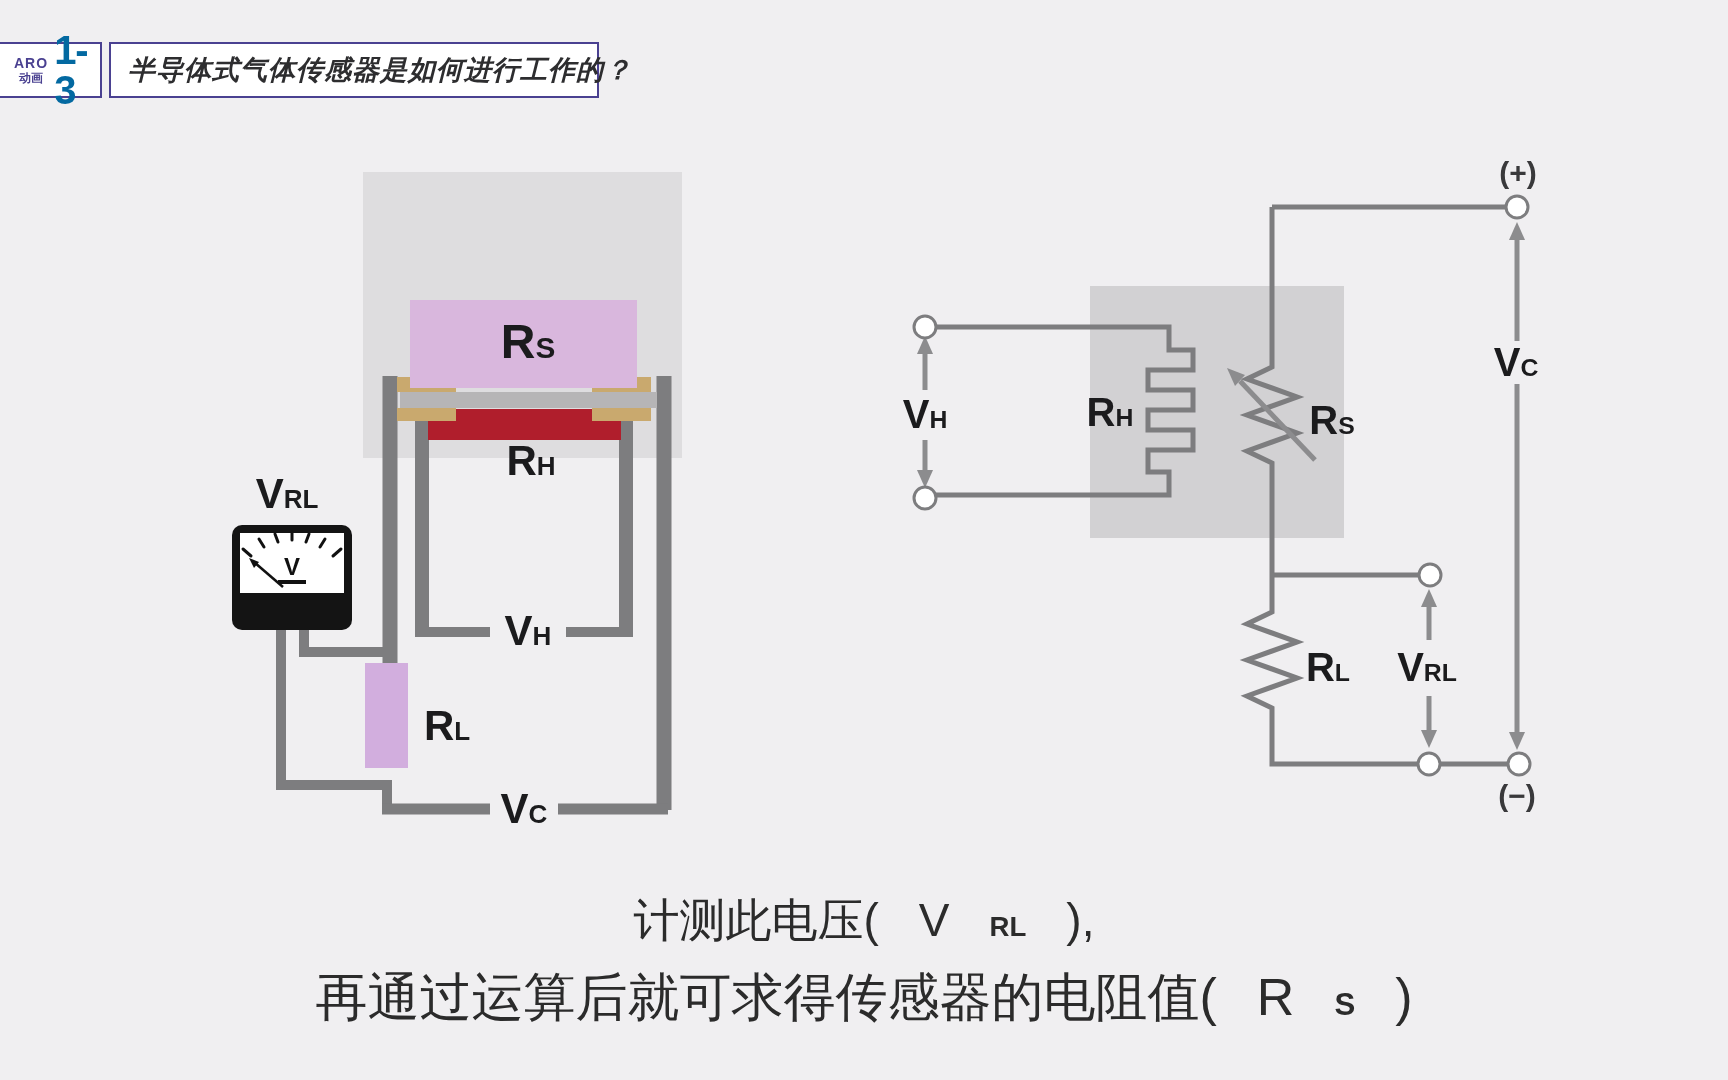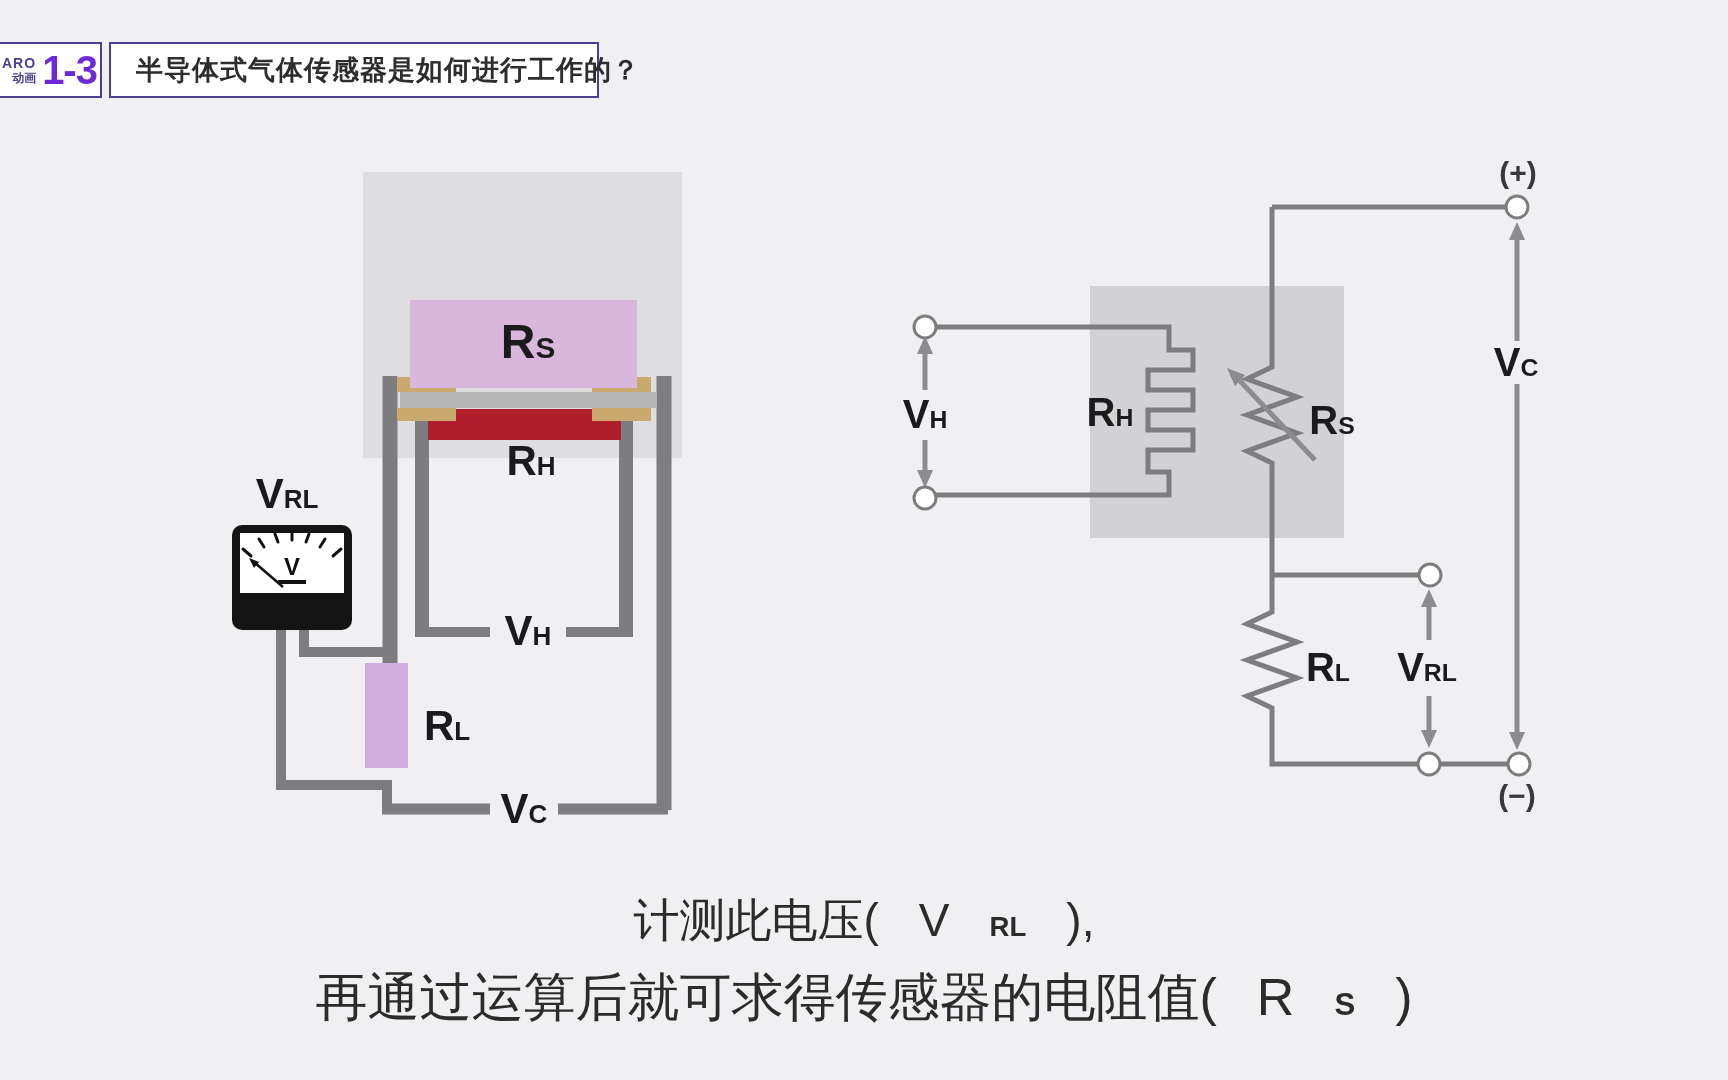--- a/index.html
+++ b/index.html
@@ -8,25 +8,25 @@
     background:#f0eff1;
     font-family:"Liberation Sans","DejaVu Sans",sans-serif;
   }
   .abs{position:absolute;}
   
   .hdr-box{
     position:absolute;background:#ffffff;border:2px solid #4a4191;
     box-sizing:border-box;display:flex;align-items:center;
   }
   #logo-box{left:-10px;top:42px;width:112px;height:56px;padding-left:10px;}
-  .logo-col{display:flex;flex-direction:column;align-items:flex-end;line-height:1;color:#4a4191;font-weight:bold;}
+  .logo-col{display:flex;flex-direction:column;align-items:center;line-height:1;color:#4a4191;font-weight:bold;margin-left:12px;}
   .logo-aro{font-size:14px;letter-spacing:1px;}
   .logo-cn{font-size:12px;margin-top:2px;}
-  .lesson-num{color:#6d28d9;font-weight:bold;font-size:40px;line-height:1;margin-left:6px;letter-spacing:-1px;}
-  #title-box{left:109px;top:42px;width:490px;height:56px;padding-left:25px;}
+  .lesson-num{color:#0369a1;font-weight:bold;font-size:40px;line-height:1;margin-left:6px;letter-spacing:-1px;}
+  #title-box{left:109px;top:42px;width:490px;height:56px;padding-left:17px;font-style:italic;}
   .hdr-title{font-size:27px;font-weight:bold;color:#2d2d2f;letter-spacing:1px;white-space:nowrap;}
   
   .lbl{
     position:absolute;transform:translate(-50%,-50%);
     color:#1b1b1d;font-weight:bold;white-space:nowrap;line-height:1;
     display:flex;align-items:baseline;
   }
   .lbl .s{font-size:0.62em;}
   .terminal-lbl{position:absolute;transform:translate(-50%,-50%);color:#39393b;
     font-weight:600;font-size:30px;white-space:nowrap;line-height:1;}

